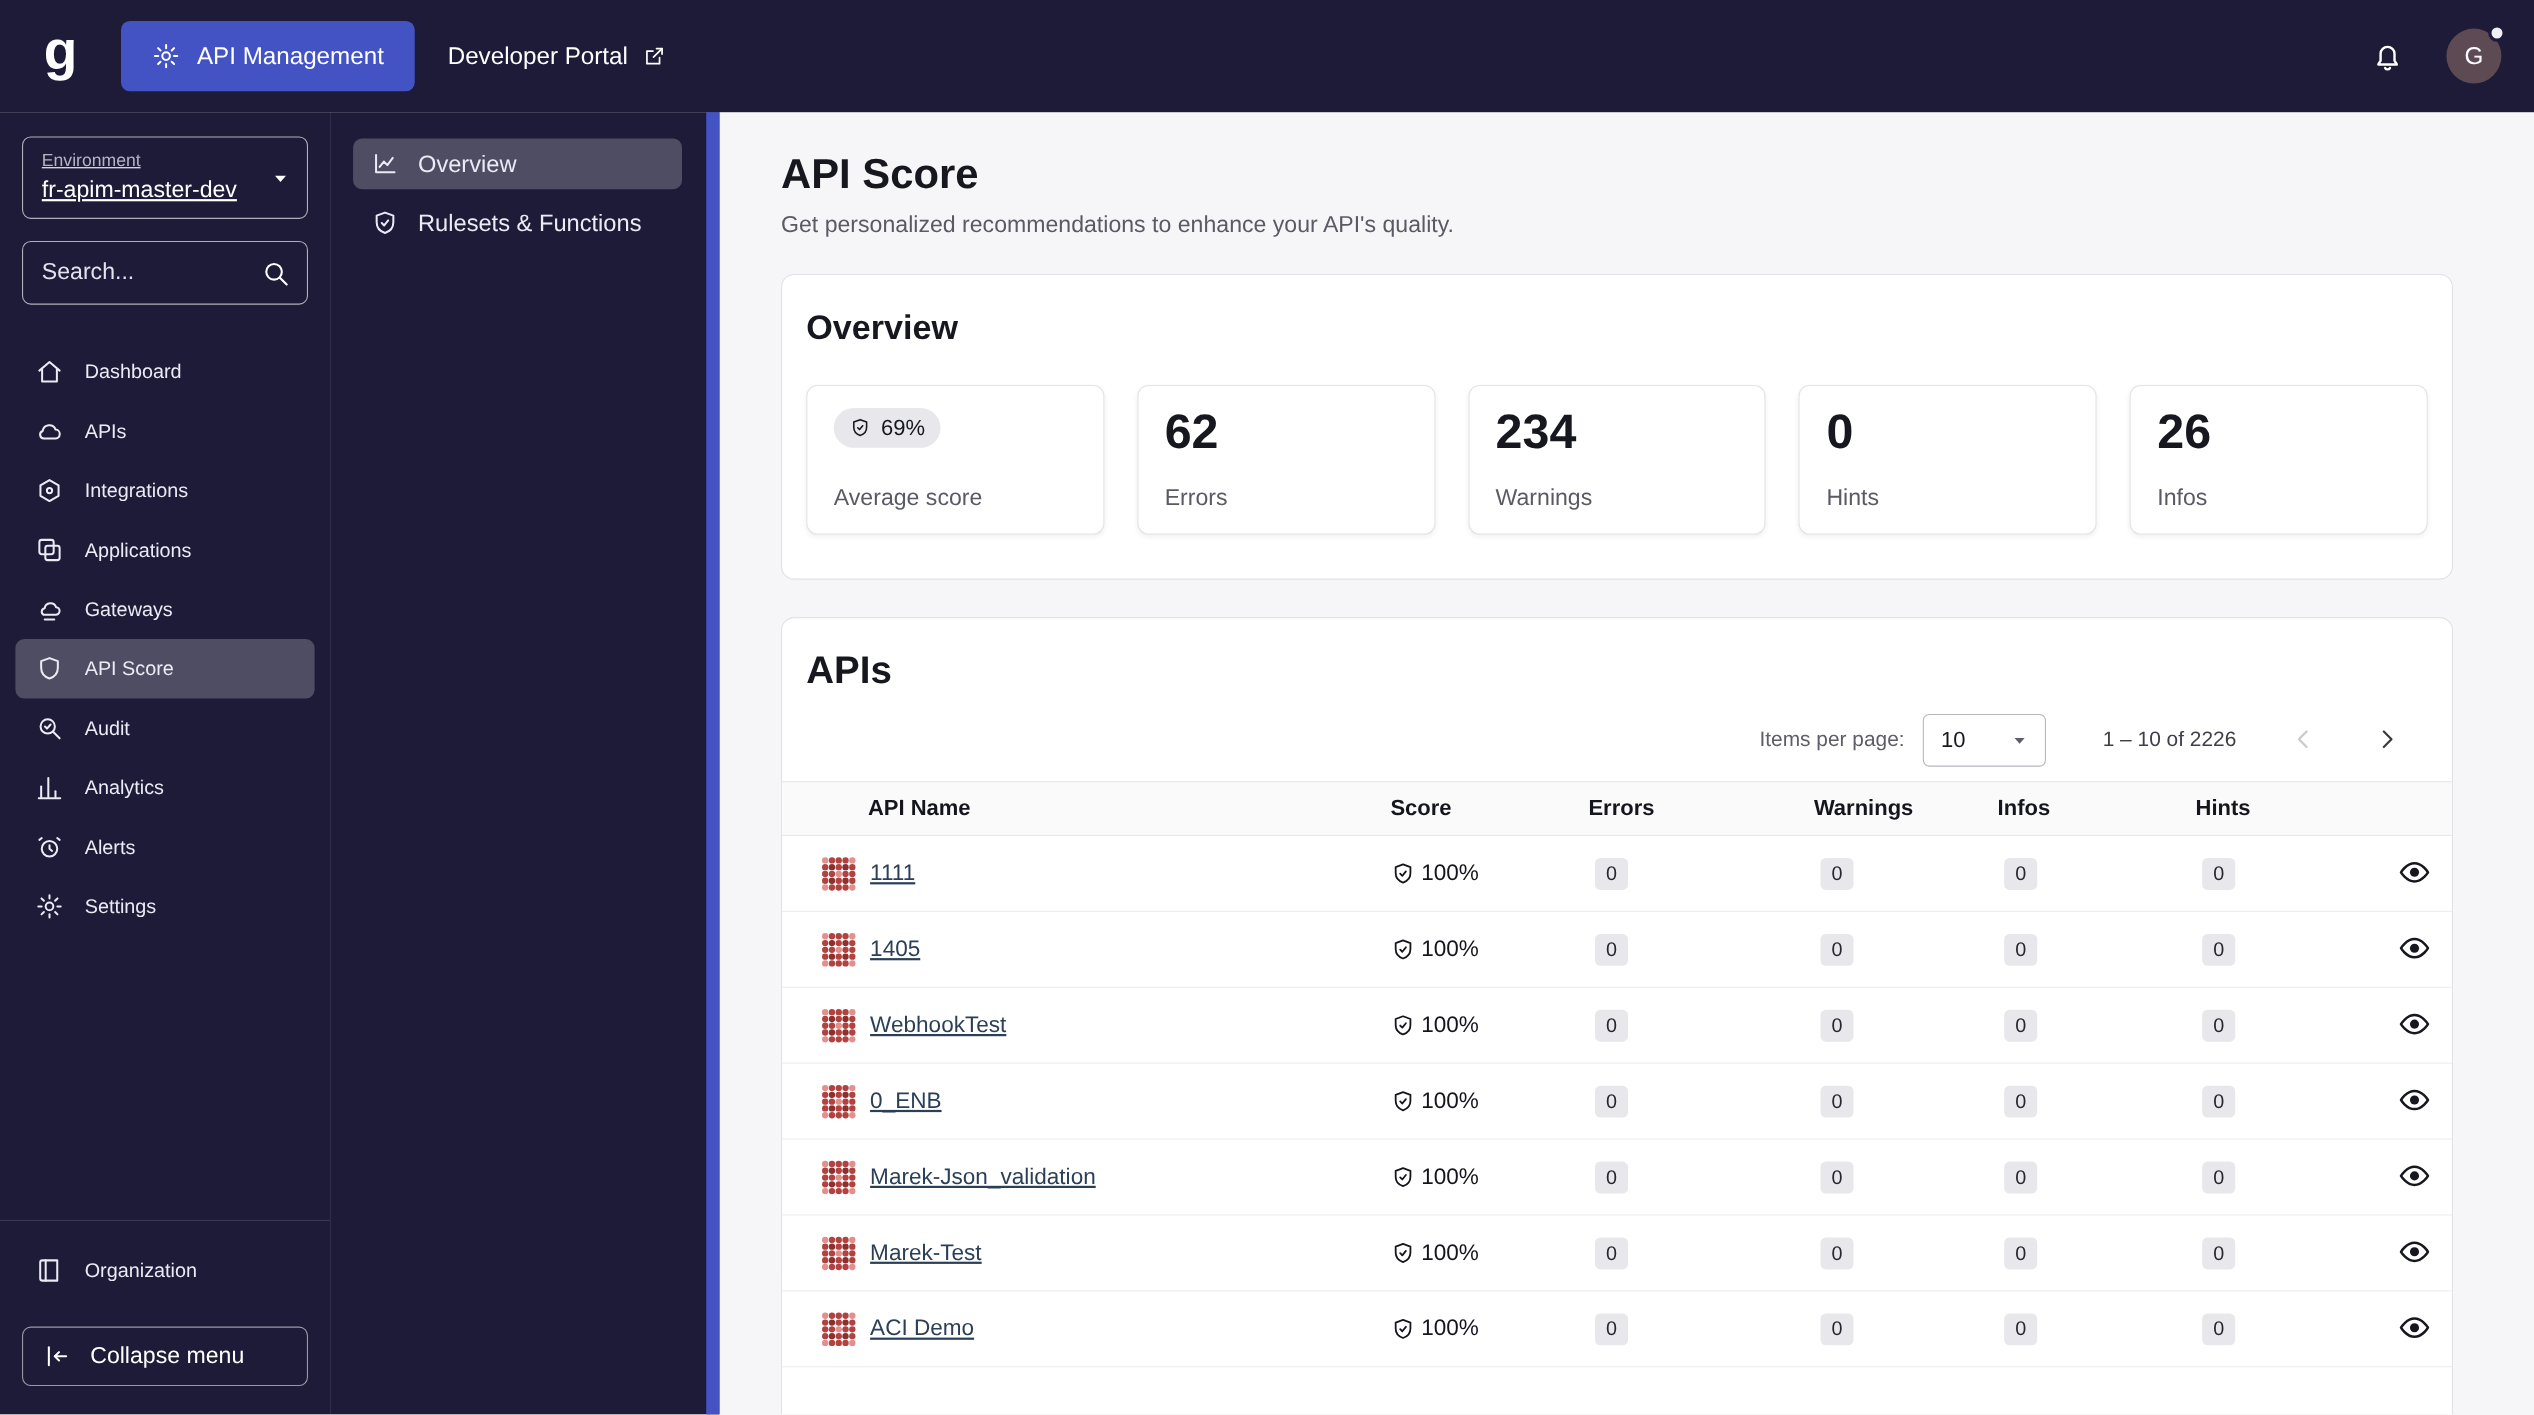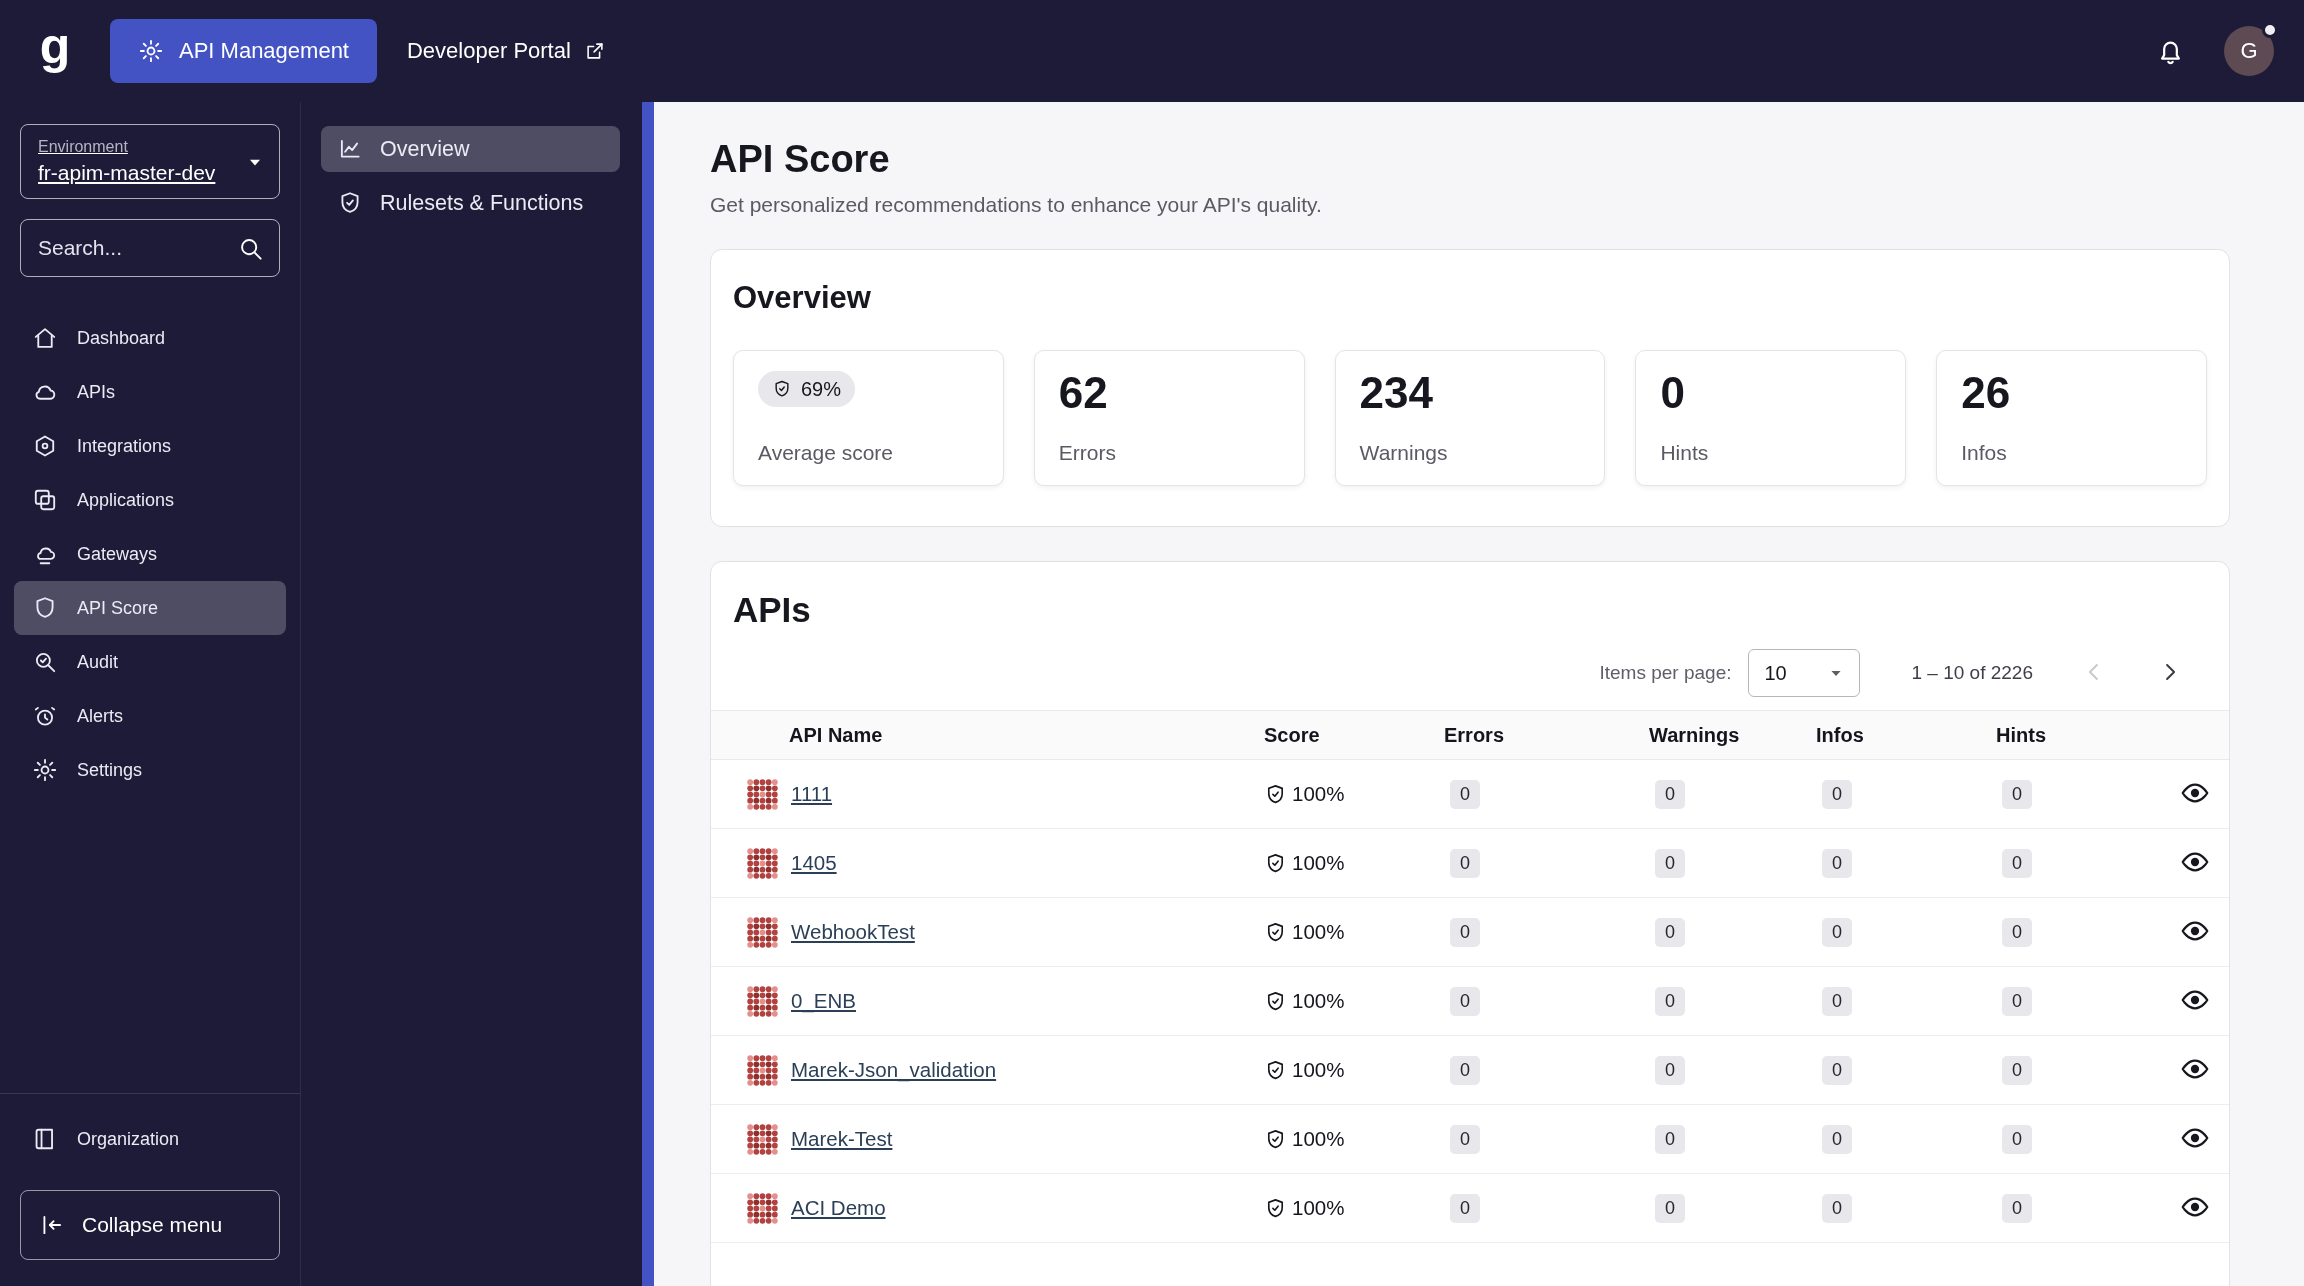--- a/index.html
+++ b/index.html
@@ -76,21 +76,21 @@
   .nav { margin-top: 34px; display: flex; flex-direction: column; }
   .nav-item {
     display: flex; align-items: center; gap: 19px;
     height: 54px; margin: 0 14px; padding: 0 18px;
     border-radius: 8px; font-size: 18px; color: #eceaf4; cursor: pointer; white-space: nowrap;
   }
   .nav-item.selected { background: var(--selected-item-bg, rgba(255,255,255,0.22)); }
   .flex-spacer { flex: 1; }
   .side-divider { height: 1px; background: rgba(255,255,255,0.12); margin-bottom: 18px; }
   .collapse-btn {
-    margin: 24px 20px 26px; height: 70px;
+    margin: 24px 20px 26px; height: 54px;
     border: 1.5px solid rgba(255,255,255,0.55); border-radius: 8px;
     background: none; color: #fff; font-size: 21px; font-family: inherit;
     display: flex; align-items: center; gap: 17px; padding: 0 18px; cursor: pointer;
   }
 
   
   .submenu {
     width: 354px; flex: 0 0 354px; position: relative;
     background: var(--sidebar-bg, #1e1b38);
     border-left: 1px solid rgba(255,255,255,0.08);
@@ -295,20 +295,31 @@
   </div>
           <div class="nav-item">
     <span class="icon i26">
               <svg viewBox="0 0 24 24">
                 <circle cx="10.5" cy="10.5" r="6"></circle>
                 <path d="M15 15l5.5 5.5"></path>
                 <path d="M8.2 10.6l1.7 1.7 3-3.4"></path>
               </svg>
             </span>
     <span class="nav-label">Audit</span>
+  </div>
+          <div class="nav-item">
+    <span class="icon i26">
+              <svg viewBox="0 0 24 24">
+                <path d="M5 20v-9"></path>
+                <path d="M11 20V4"></path>
+                <path d="M17 20v-5"></path>
+                <path d="M3 21h18"></path>
+              </svg>
+            </span>
+    <span class="nav-label">Analytics</span>
   </div>
           <div class="nav-item">
     <span class="icon i26">
               <svg viewBox="0 0 24 24">
                 <circle cx="12" cy="13.5" r="6.5"></circle>
                 <path d="M12 10.5v3l2.2 1.8"></path>
                 <path d="M5.5 4.5 3.5 6M18.5 4.5l2 1.5"></path>
               </svg>
             </span>
     <span class="nav-label">Alerts</span>

